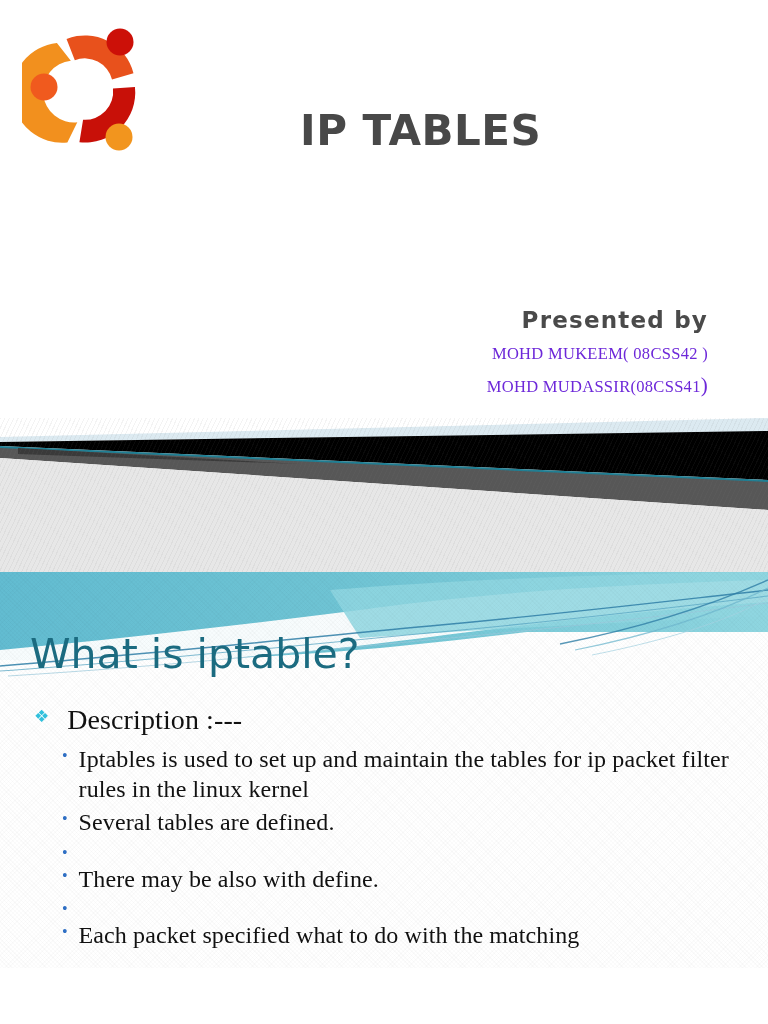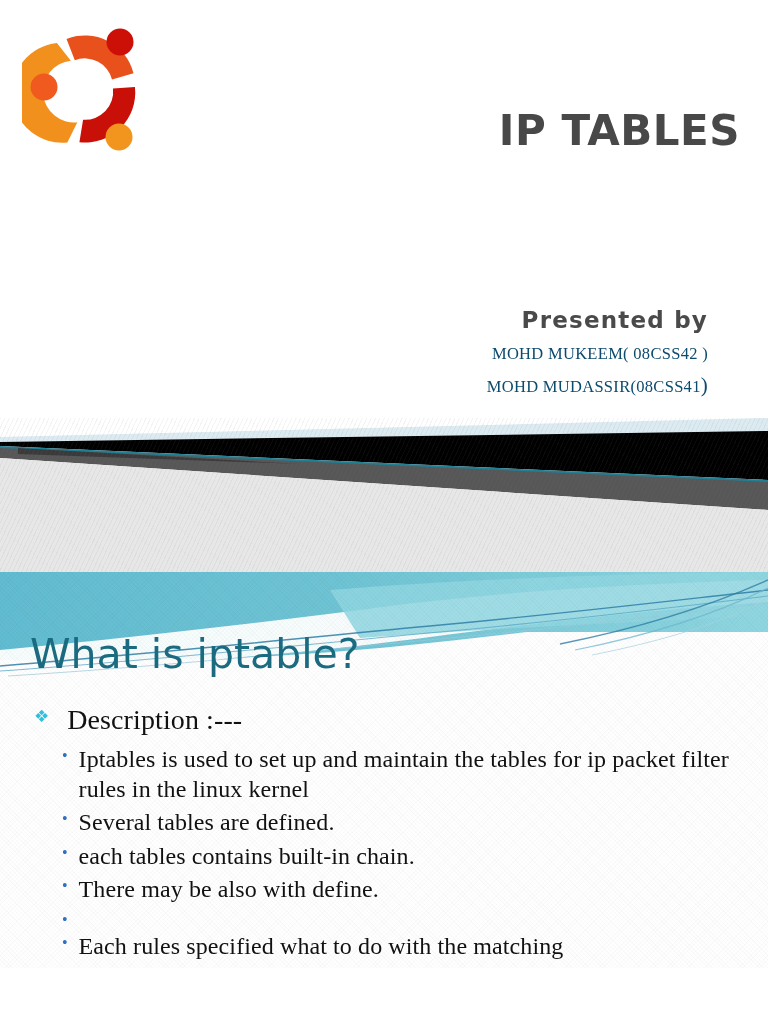--- a/index.html
+++ b/index.html
@@ -40,21 +40,21 @@
     top: 24px;
     width: 132px;
     height: 132px;
   }
 
   #deck-title {
     position: absolute;
     left: 300px;
     top: 108px;
     width: 440px;
-    text-align: right;
+    text-align: left;
     font-family: "DejaVu Sans", sans-serif;
     font-size: 42px;
     font-weight: bold;
     letter-spacing: 0.5px;
     color: #484848;
     line-height: 1.1;
   }
 
   #presented-block {
     position: absolute;
@@ -68,21 +68,21 @@
     font-size: 23px;
     font-weight: bold;
     letter-spacing: 1.2px;
     color: #4a4a4a;
     line-height: 1.25;
   }
   .presenter {
     font-family: "Liberation Serif", serif;
     font-size: 16.5px;
     letter-spacing: 0.3px;
-    color: #0c4a6e;
+    color: #6d28d9;
     margin-top: 9px;
     white-space: nowrap;
   }
   .presenter .paren-big { font-size: 21px; }
 
   
   #gray-banner {
     position: absolute;
     left: 0;
     top: 418px;
@@ -316,33 +316,32 @@
         <span class="bullet-text">Iptables is used to set up  and maintain the tables for  ip packet  filter rules in the linux kernel</span>
       </div>
 
       <div class="bullet-row level-1">
         <span class="marker-dot">•</span>
         <span class="bullet-text">Several  tables are defined.</span>
       </div>
 
       <div class="bullet-row level-1">
         <span class="marker-dot">•</span>
-        <span class="bullet-text">each tables contains built-in chain.</span>
       </div>
 
       <div class="bullet-row level-1">
         <span class="marker-dot">•</span>
         <span class="bullet-text">There may be also with define.</span>
       </div>
 
       <div class="bullet-row level-1">
         <span class="marker-dot">•</span>
       </div>
 
       <div class="bullet-row level-1">
         <span class="marker-dot">•</span>
-        <span class="bullet-text">Each rules specified what to do with the matching</span>
+        <span class="bullet-text">Each packet specified what to do with the matching</span>
       </div>
 
     </div>
   </div>
 
 </div>
 
 </body></html>

